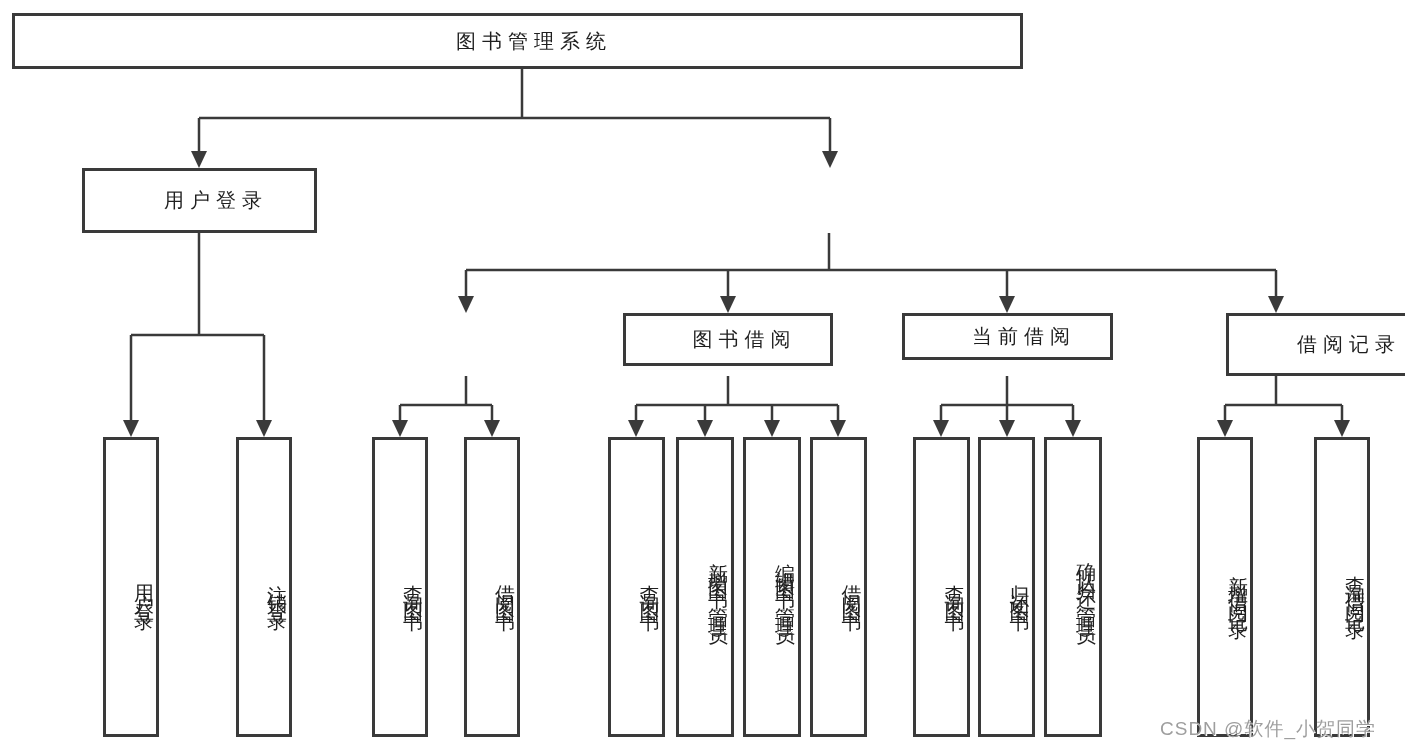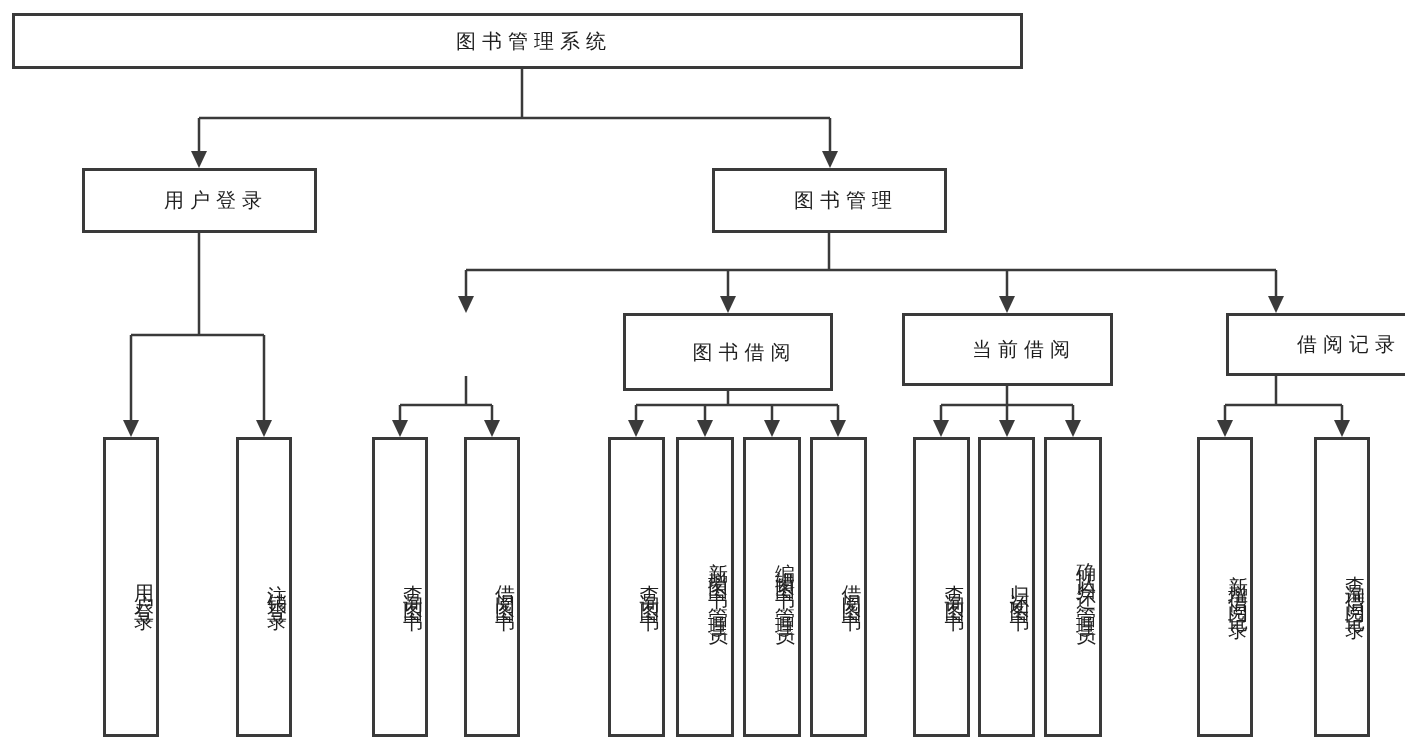--- a/index.html
+++ b/index.html
@@ -98,28 +98,25 @@
     </g>
   </svg>
 
   <div class="node" style="left:12px; top:13px; width:1011px; height:56px;">
     <span class="h-label">图书管理系统</span>
   </div>
 
   <div class="node" style="left:82px; top:168px; width:235px; height:65px;">
     <span class="h-label">用户登录</span>
   </div>
-  <div class="node" style="left:712px; top:168px; width:235px; height:65px;">
-    <span class="h-label">图书管理</span>
-  </div>
 
-  <div class="node" style="left:623px; top:313px; width:210px; height:78px;">
+  <div class="node" style="left:623px; top:313px; width:210px; height:53px;">
     <span class="h-label">图书借阅</span>
   </div>
-  <div class="node" style="left:902px; top:313px; width:211px; height:73px;">
+  <div class="node" style="left:902px; top:313px; width:211px; height:47px;">
     <span class="h-label">当前借阅</span>
   </div>
   <div class="node" style="left:1226px; top:313px; width:213px; height:63px;">
     <span class="h-label">借阅记录</span>
   </div>
 
   <div class="node v-node" style="left:103px; top:437px; width:56px; height:300px;">
     <span>用户登录</span>
   </div>
   <div class="node v-node" style="left:236px; top:437px; width:56px; height:300px;">
@@ -156,14 +153,15 @@
     <span>确认归还（管理员）</span>
   </div>
 
   <div class="node v-node" style="left:1197px; top:437px; width:56px; height:300px;">
     <span>新增借阅记录</span>
   </div>
   <div class="node v-node" style="left:1314px; top:437px; width:56px; height:300px;">
     <span>查询借阅记录</span>
   </div>
 
+  <div class="watermark">CSDN @软件_小贺同学</div>
 
 </div>
 
 </body></html>

